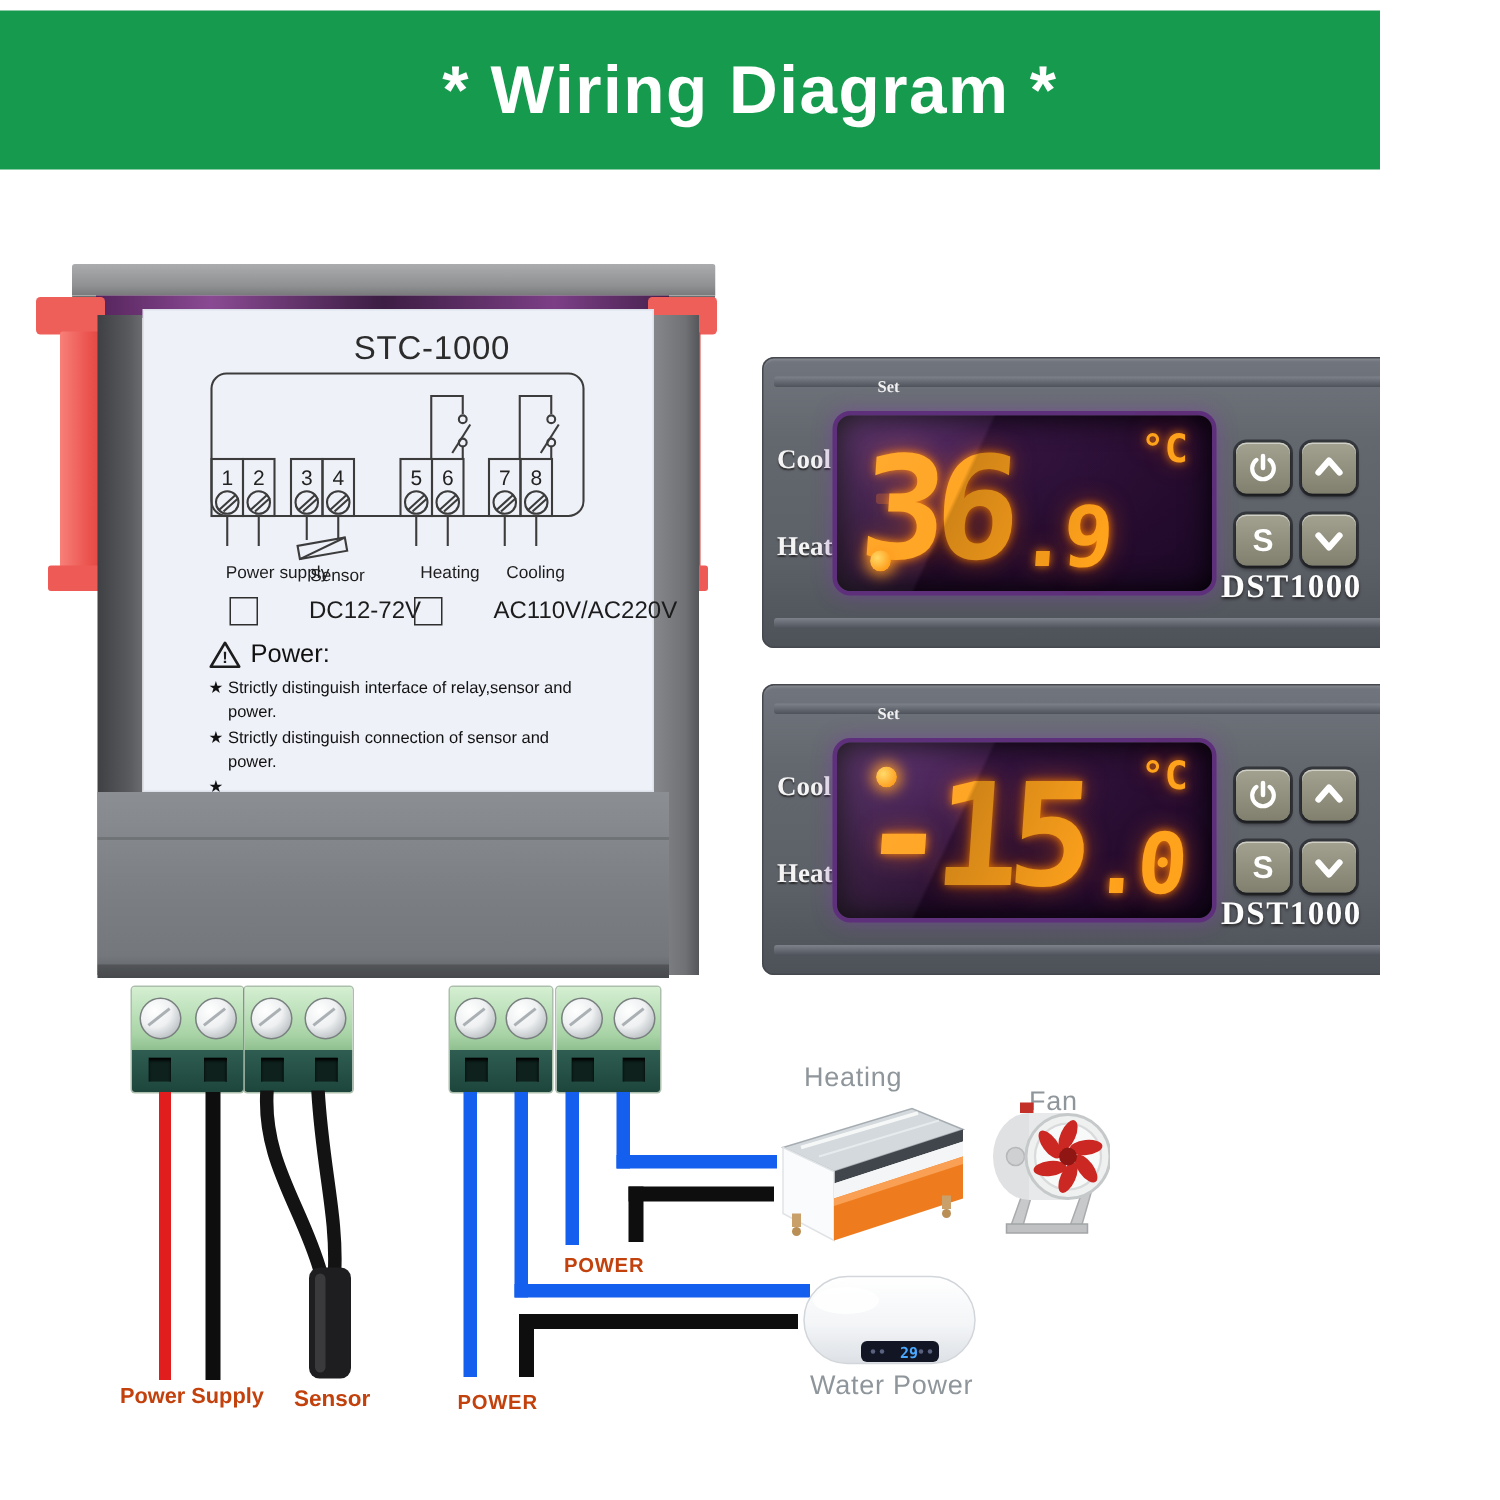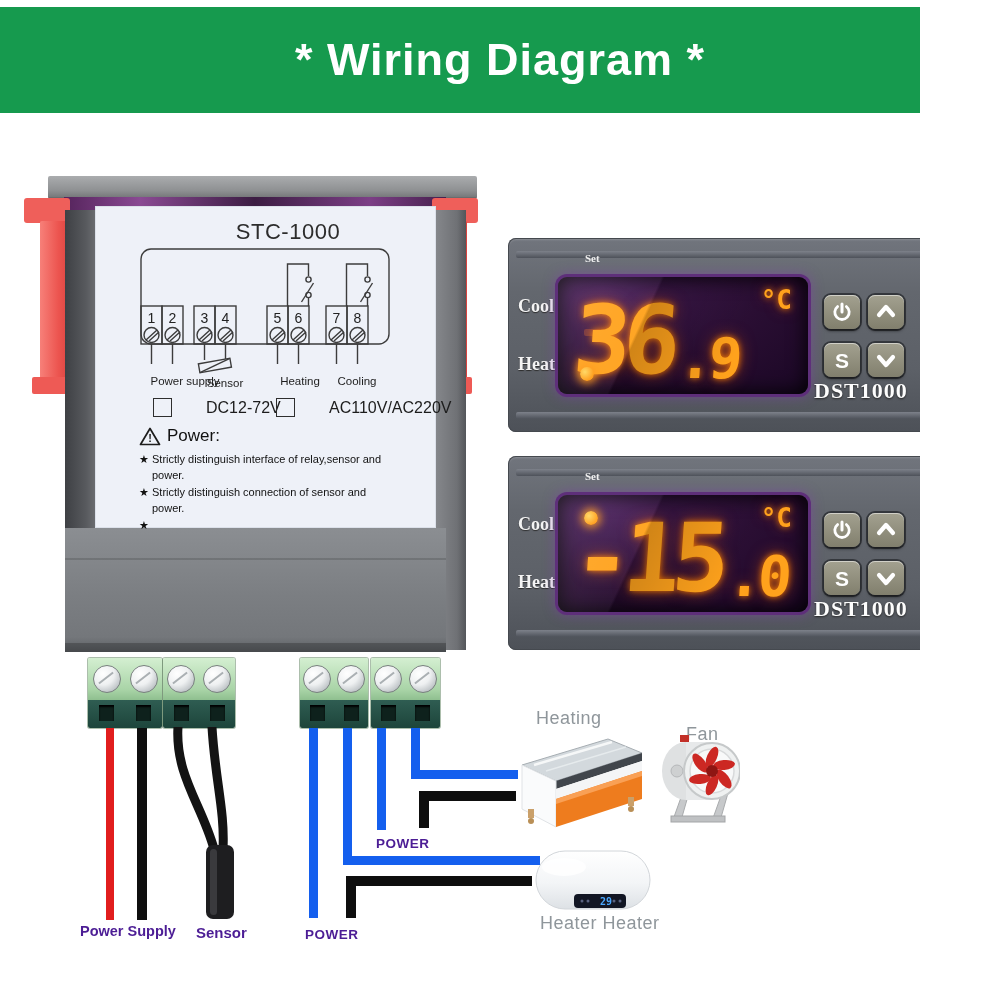--- a/index.html
+++ b/index.html
@@ -60,21 +60,21 @@
   .tb-bot{height:28px;background:linear-gradient(180deg,#2f5d52,#1d453b);
           display:flex;align-items:flex-start;justify-content:space-around;padding-top:5px;box-sizing:border-box;}
   .hole{width:15px;height:16px;background:#0e211c;box-shadow:inset 0 2px 2px #000;}
 
   
   .wire{position:absolute;}
   .w-red{background:#e11d1d;}
   .w-black{background:#0e0e0e;}
   .w-blue{background:#145fee;}
 
-  .bottom-label{position:absolute;font-weight:bold;color:#4c1d95;}
+  .bottom-label{position:absolute;font-weight:bold;color:#c2410c;}
   .lbl-ps{left:80px;top:923px;font-size:14.5px;}
   .lbl-sn{left:196px;top:924px;font-size:15px;}
   .lbl-pw1{left:376px;top:836px;font-size:13.5px;letter-spacing:.5px;}
   .lbl-pw2{left:305px;top:927px;font-size:13.5px;letter-spacing:.5px;}
 
   
   .device{position:absolute;left:508px;width:440px;height:194px;}
   .dev-body{position:absolute;inset:0;border-radius:8px;
         background:linear-gradient(180deg,#71757d 0%,#63676e 28%,#5c6067 68%,#4d5158 100%);
         box-shadow:inset 0 0 0 1px #45494f, inset 0 2px 2px rgba(255,255,255,.18);}
@@ -465,15 +465,15 @@
     </defs>
     <rect x="2" y="2" width="114" height="58" rx="29" fill="url(#wh)" stroke="#d2d6da" stroke-width="1"></rect>
     <ellipse cx="30" cy="18" rx="22" ry="9" fill="#ffffff" opacity=".8"></ellipse>
     <rect x="40" y="45" width="52" height="14" rx="4" fill="#121624"></rect>
     <circle cx="48" cy="52" r="1.5" fill="#5a6280"></circle>
     <circle cx="54" cy="52" r="1.5" fill="#5a6280"></circle>
     <text x="66" y="56" font-size="10" font-weight="bold" fill="#4aa8ff" font-family="DejaVu Sans Mono, monospace">29</text>
     <circle cx="80" cy="52" r="1.5" fill="#5a6280"></circle>
     <circle cx="86" cy="52" r="1.5" fill="#5a6280"></circle>
   </svg>
-  <div class="app-label" style="left:540px;top:913px;">Heater Heater</div>
+  <div class="app-label" style="left:540px;top:913px;">Water Power</div>
 
 </div>
 
 </body></html>

